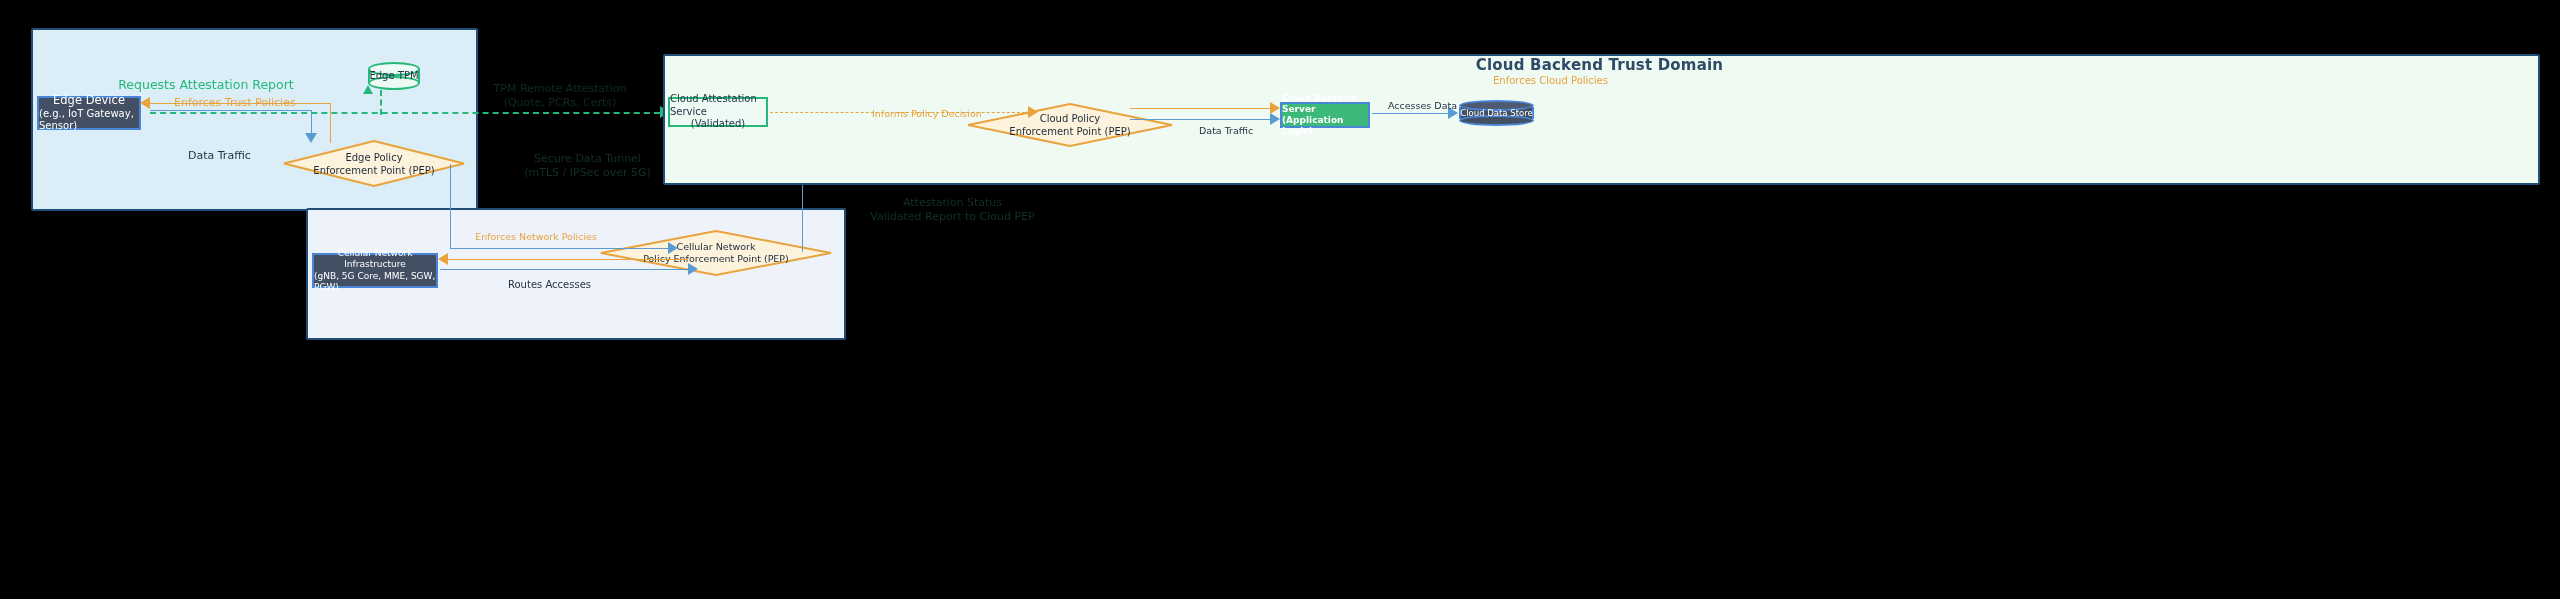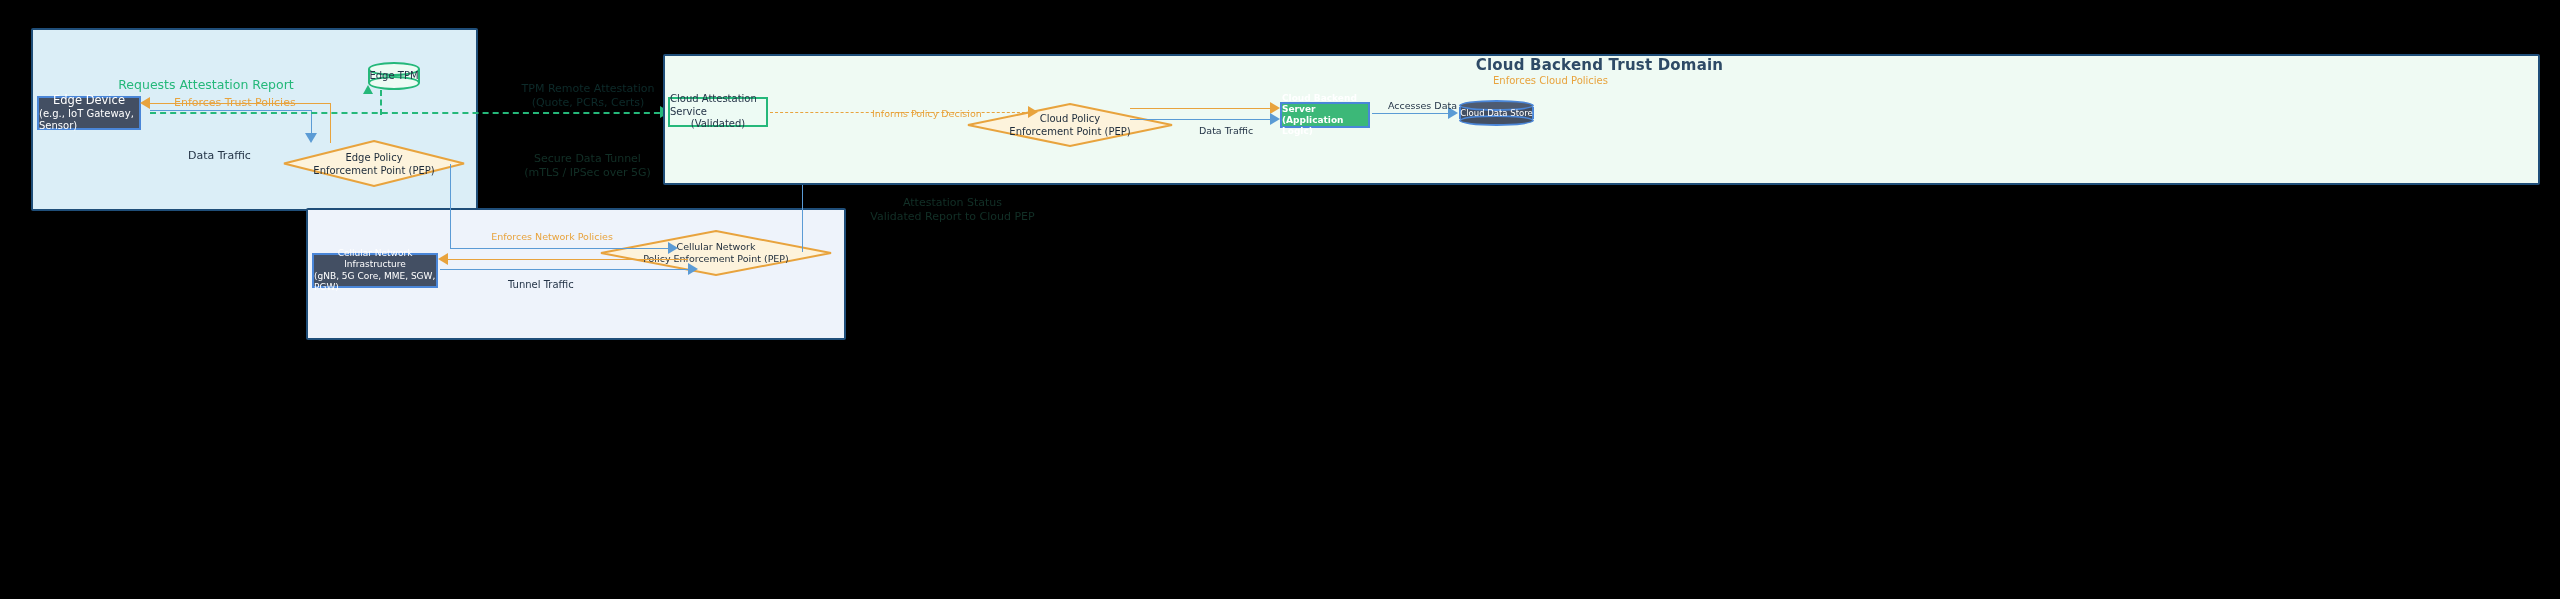--- a/index.html
+++ b/index.html
@@ -103,36 +103,36 @@
   <div class="ln ln-h blue" style="left:150px;top:110px;width:162px;"></div>
   <div class="ln ln-v blue" style="left:311px;top:110px;height:25px;"></div>
   <div class="arr arr-d ab-d" style="left:305px;top:133px;"></div>
   <div class="elabel" style="left:188px;top:149px;">Data Traffic</div>
 
   <div class="ln ln-h green-d" style="left:150px;top:112px;width:520px;"></div>
   <div class="ln ln-v green-d" style="left:380px;top:90px;height:23px;border-left-style:dashed;border-left-width:2px;border-color:#25b87a;"></div>
   <div class="arr arr-u" style="left:363px;top:85px;border-bottom:9px solid #25b87a;border-left:5px solid transparent;border-right:5px solid transparent;"></div>
   <div class="arr arr-r ag-r" style="left:660px;top:106px;"></div>
 
-  <div class="darktext" style="left:498px;top:82px;width:180px;">
+  <div class="darktext" style="left:470px;top:82px;width:180px;">
     <div>TPM Remote Attestation</div>
     <div>(Quote, PCRs, Certs)</div>
   </div>
   <div class="darktext t2" style="left:495px;top:152px;width:185px;">
     <div>Secure Data Tunnel</div>
     <div>(mTLS / IPSec over 5G)</div>
   </div>
   <div class="darktext t2" style="left:855px;top:196px;width:195px;">
     <div>Attestation Status</div>
     <div>Validated Report to Cloud PEP</div>
   </div>
 
   <div class="domain" style="left:306px;top:208px;width:536px;height:128px;background:#eef3fb;">
   </div>
-  <div class="domain-sub or" style="left:306px;top:231px;width:460px;color:#e8a33d;font-size:9.5px;padding-left:16px;">Enforces Network Policies</div>
+  <div class="domain-sub or" style="left:306px;top:231px;width:460px;color:#e8a33d;font-size:9.5px;">Enforces Network Policies</div>
 
   <div class="node n-dark" style="left:312px;top:253px;width:126px;height:35px;flex-direction:column;font-size:9px;">
     <span>Cellular Network</span>
     <span>Infrastructure</span>
     <span>(gNB, 5G Core, MME, SGW, PGW)</span>
   </div>
 
   <div class="diamond" style="left:600px;top:230px;width:232px;height:46px;">
     <svg width="232" height="46" style="display:block;">
       <polygon points="116,1 231,23 116,45 1,23" fill="#fdf3dc" stroke="#e8a33d" stroke-width="2"></polygon>
@@ -145,21 +145,21 @@
 
   <div class="ln ln-v blue" style="left:450px;top:164px;height:85px;"></div>
   <div class="ln ln-h blue" style="left:450px;top:248px;width:220px;"></div>
   <div class="arr arr-r ab-r" style="left:668px;top:242px;"></div>
 
   <div class="ln ln-h orange" style="left:448px;top:259px;width:240px;"></div>
   <div class="arr arr-l ao-l" style="left:438px;top:253px;"></div>
 
   <div class="ln ln-h blue" style="left:440px;top:269px;width:250px;"></div>
   <div class="arr arr-r ab-r" style="left:688px;top:263px;"></div>
-  <div class="elabel" style="left:508px;top:279px;font-size:10px;">Tunnel Traffic</div>
+  <div class="elabel" style="left:508px;top:279px;font-size:10px;">Routes Accesses</div>
 
   <div class="ln ln-v blue" style="left:802px;top:140px;height:112px;"></div>
   <div class="ln ln-h blue" style="left:802px;top:140px;width:235px;"></div>
   <div class="arr arr-r ab-r" style="left:1035px;top:134px;"></div>
 
   <div class="domain" style="left:663px;top:54px;width:1873px;height:127px;background:#effaf3;">
   </div>
   <div class="domain-title" style="left:663px;top:56px;width:1873px;font-size:15px;">Cloud Backend Trust Domain</div>
   <div class="domain-sub or" style="left:663px;top:75px;width:1775px;color:#e8a33d;font-size:10px;">Enforces Cloud Policies</div>
 

